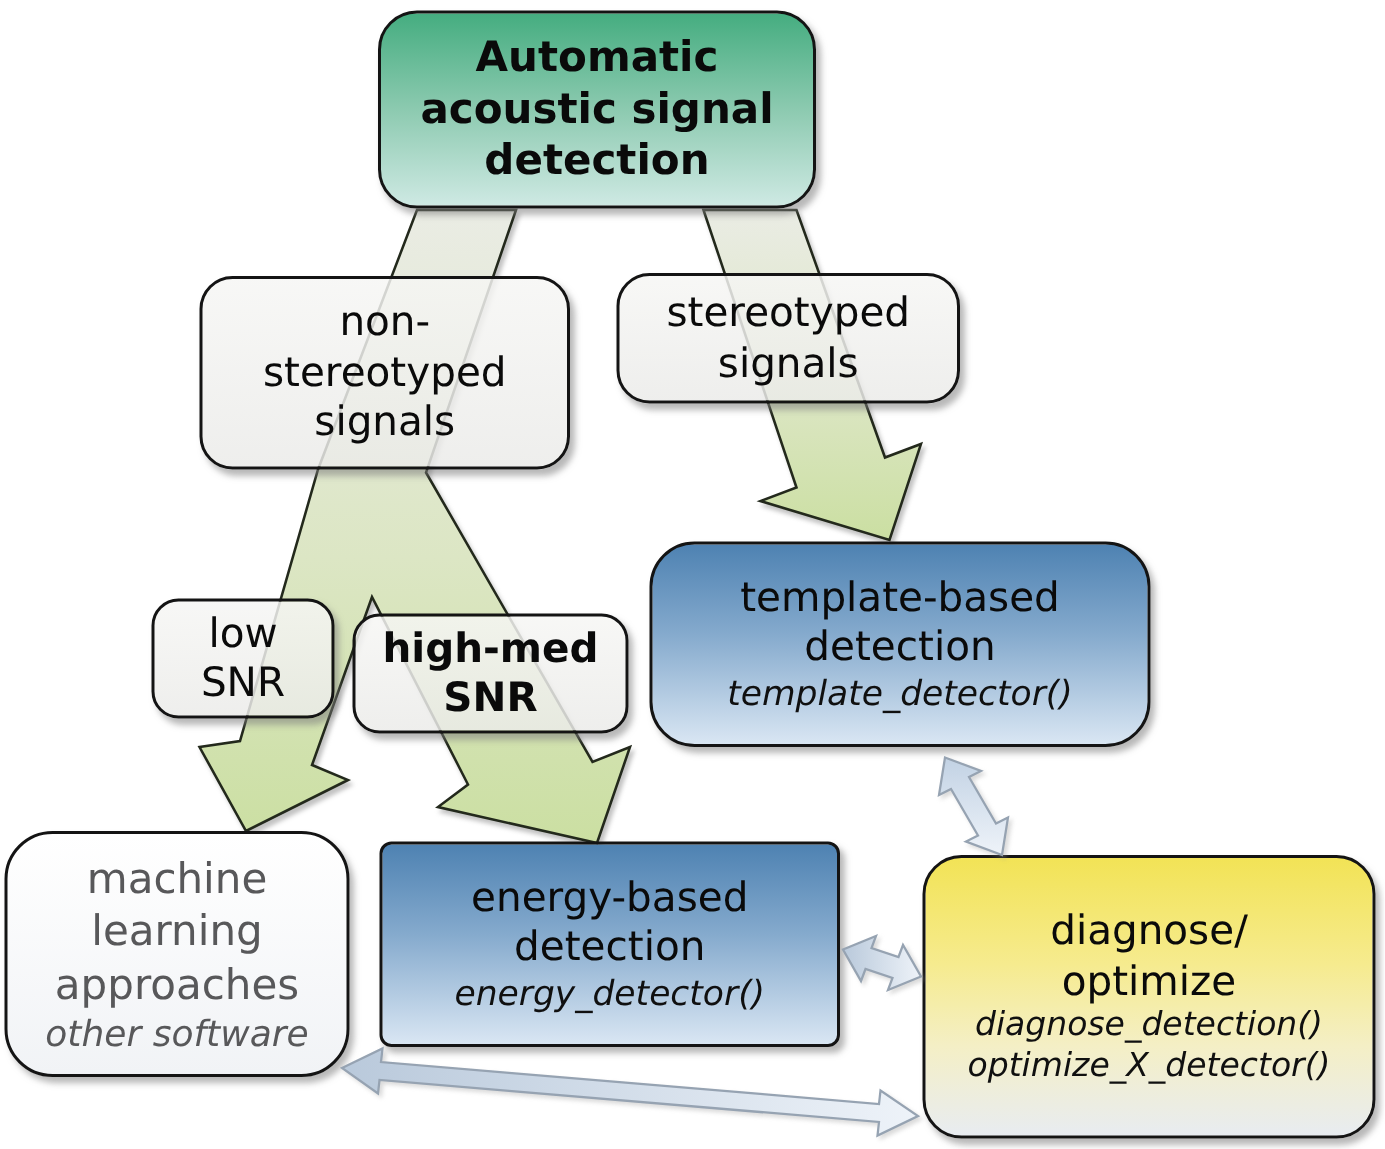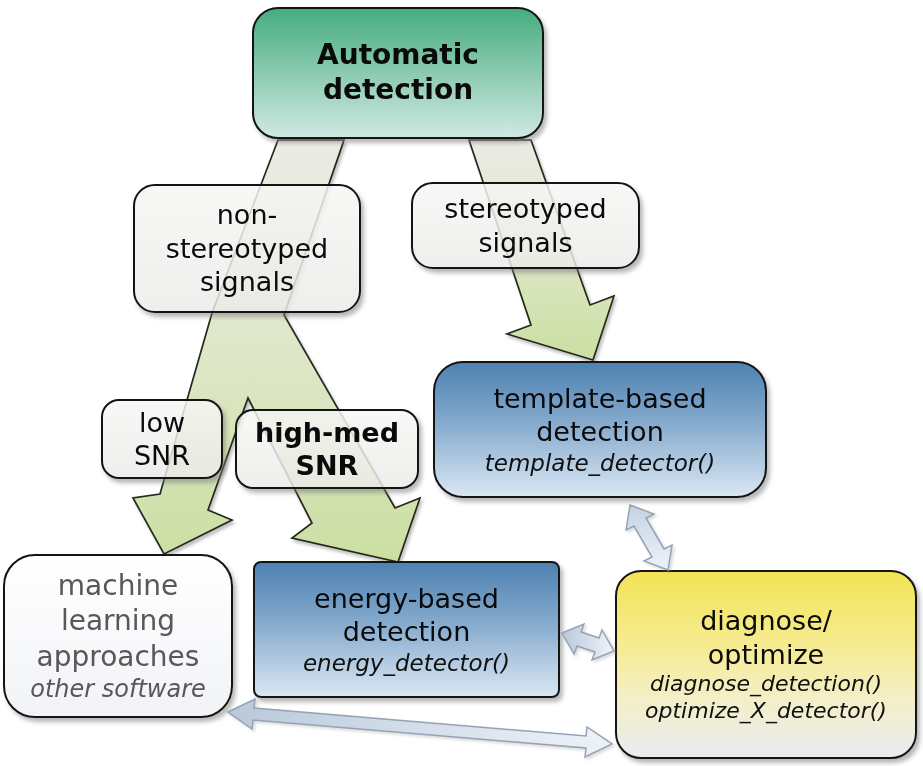--- a/index.html
+++ b/index.html
@@ -53,21 +53,21 @@
     left: 231px; top: 7px; width: 292px; height: 132px;
     border-radius: 26px;
     background: linear-gradient(180deg, #45ad80 0%, #8fcbb2 52%, #cee9e3 100%);
     margin-left: 21px;
   }
   #node-automatic-detection .bline { font-weight: bold; font-size: 28px; }
 
   .cond {
     background: linear-gradient(180deg, rgba(246,246,244,0.84) 0%, rgba(235,235,233,0.84) 100%);
   }
-  #node-non-stereotyped { left: 133px; top: 184px; width: 228px; height: 129px; border-radius: 22px; }
+  #node-non-stereotyped { left: 133px; top: 184px; width: 247px; height: 129px; border-radius: 22px; }
   #node-stereotyped     { left: 411px; top: 182px; width: 229px; height: 87px;  border-radius: 22px; }
   #node-low-snr         { left: 101px; top: 399px; width: 122px; height: 80px;  border-radius: 18px; }
   #node-high-med-snr    { left: 235px; top: 409px; width: 184px; height: 80px;  border-radius: 18px; font-weight: bold; }
 
   .func {
     background: linear-gradient(180deg, #4e82b2 0%, #85aacd 45%, #d9e6f3 100%);
     justify-content: center;
   }
   #node-template-detection { left: 433px; top: 361px; width: 334px; height: 137px; border-radius: 30px; }
   #node-energy-detection   { left: 253px; top: 561px; width: 307px; height: 137px; border-radius: 8px; }
@@ -107,20 +107,21 @@
       </linearGradient>
     </defs>
     <polygon class="flow-arrow" points="278,140 212,313 160,494 133,498 164,554 232,520 208,510 248,398 312,523 292,538 398,562 420,498 395,508 284,315 344,140"></polygon>
     <polygon class="flow-arrow" points="469,140 531,325 507,334 593,360 614,296 590,305 531,140"></polygon>
   </svg>
 
   <div class="box-layer">
 
     <div class="box" id="node-automatic-detection">
       <div class="bline">Automatic</div>
+      <div class="bline">acoustic signal</div>
       <div class="bline">detection</div>
     </div>
 
     <div class="box cond" id="node-non-stereotyped">
       <div class="bline">non-</div>
       <div class="bline">stereotyped</div>
       <div class="bline">signals</div>
     </div>
 
     <div class="box cond" id="node-stereotyped">

